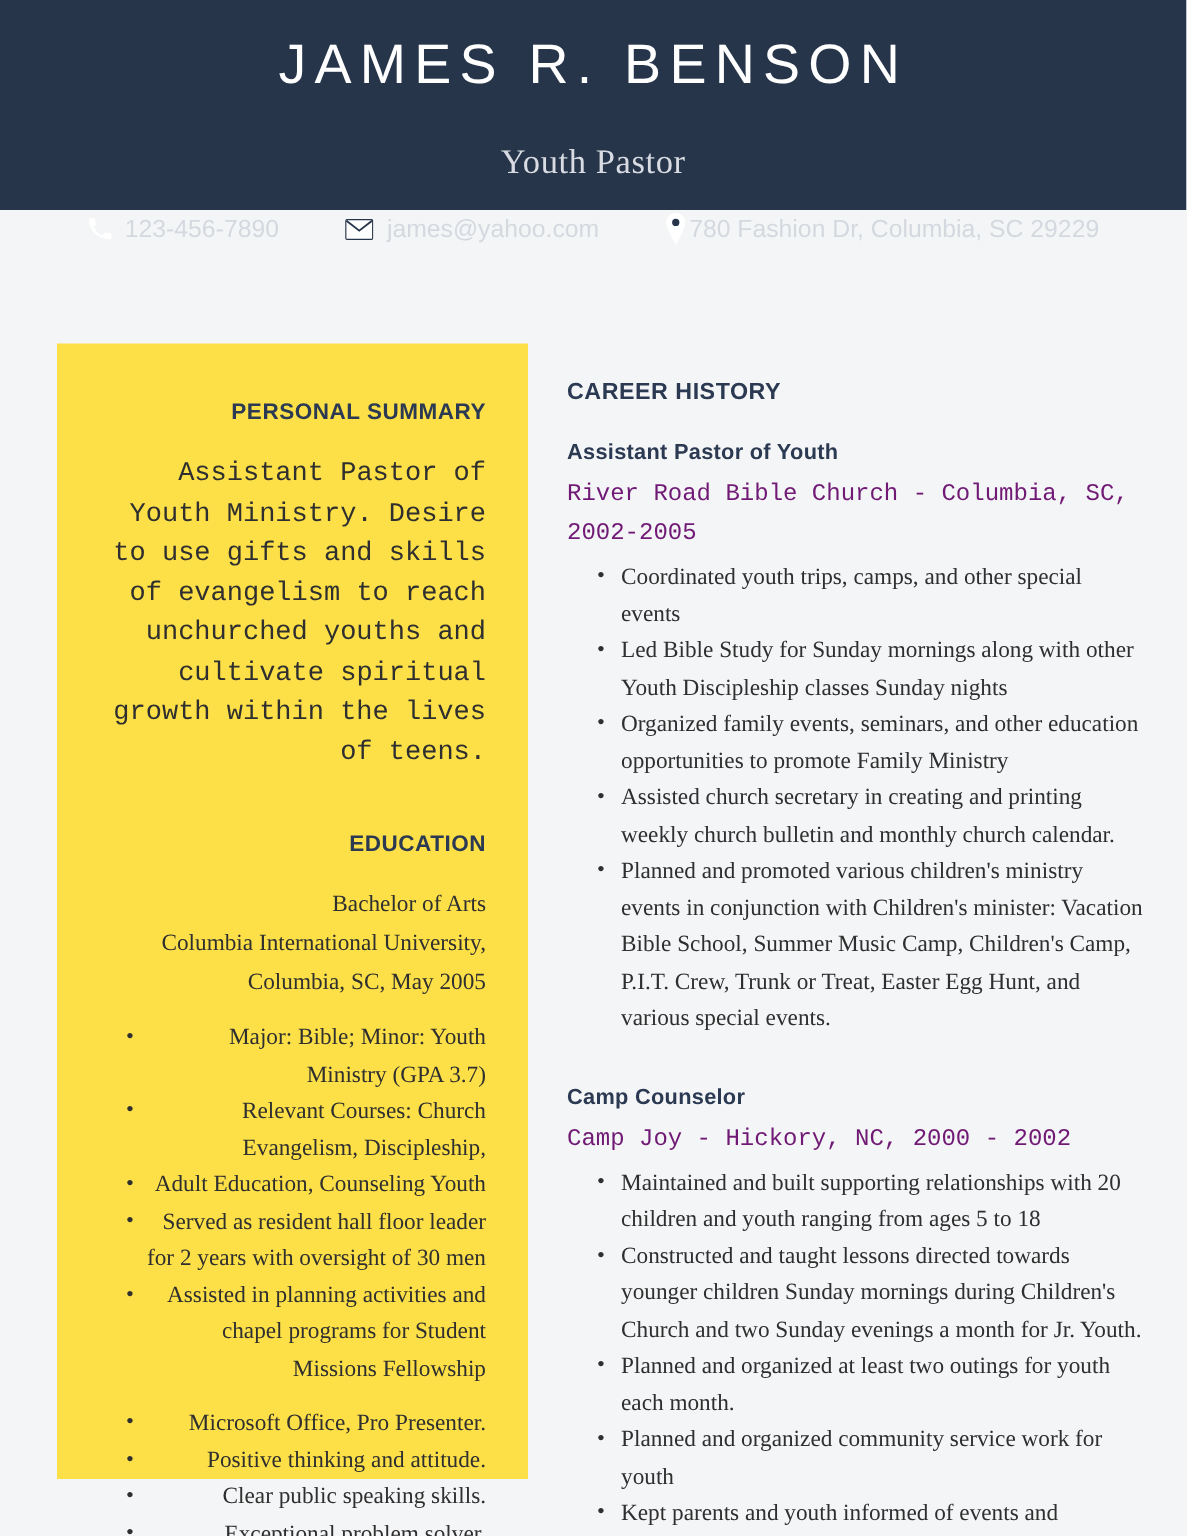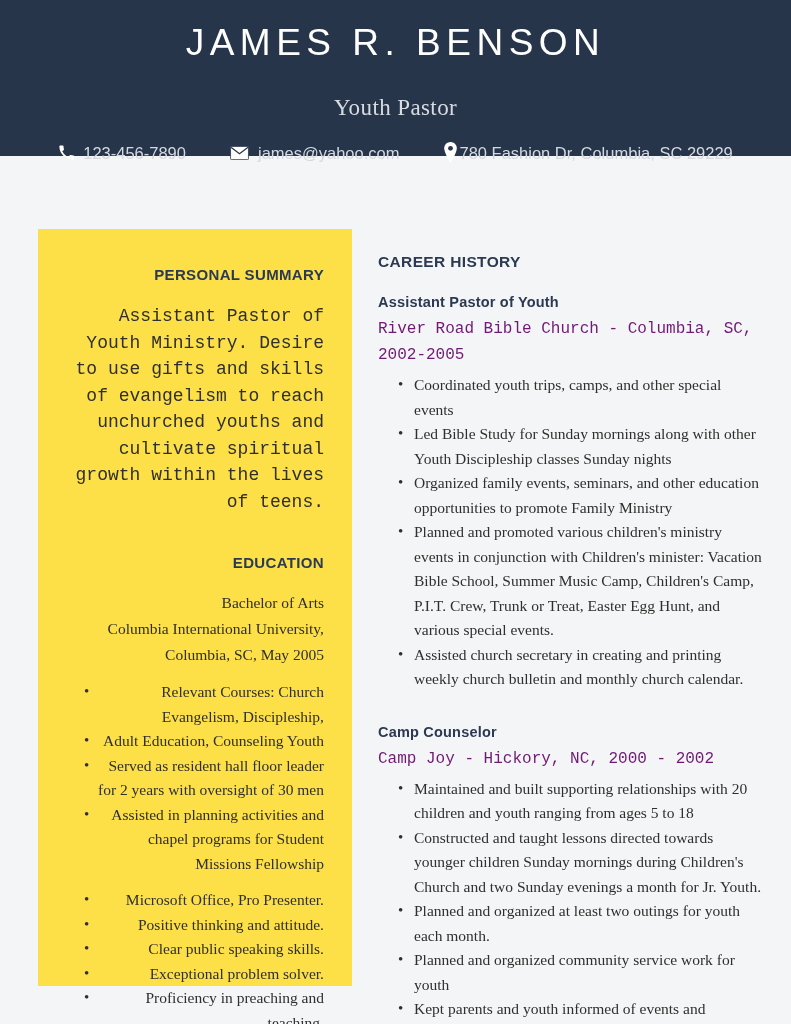--- a/index.html
+++ b/index.html
@@ -18,21 +18,21 @@
     width: 791px;
     height: 1024px;
     background: #f4f5f6;
   }
 
   
   .header {
     position: absolute;
     left: 0; top: 0;
     width: 791px;
-    height: 156px;
+    height: 140px;
     background: #27354b;
     box-sizing: border-box;
     padding-top: 20px;
   }
   .full-name {
     text-align: center;
     color: #ffffff;
     font-family: "Liberation Sans", sans-serif;
     font-size: 37px;
     font-weight: 400;
@@ -240,20 +240,21 @@
       <div class="sec-head">PERSONAL SUMMARY</div>
       <p class="body-text">Assistant Pastor of Youth Ministry. Desire to use gifts and skills of evangelism to reach unchurched youths and cultivate spiritual growth within the lives of teens.</p>
 
       <div class="sec-head spaced">EDUCATION</div>
       <div class="edu-lines">
         <div>Bachelor of Arts</div>
         <div>Columbia International University,</div>
         <div>Columbia, SC, May 2005</div>
       </div>
       <ul class="bullets pt">
+        <li>Major: Bible; Minor: Youth Ministry (GPA 3.7)</li>
         <li>Relevant Courses: Church Evangelism, Discipleship,</li>
         <li>Adult Education, Counseling Youth</li>
         <li>Served as resident hall floor leader for 2 years with oversight of 30 men</li>
         <li>Assisted in planning activities and chapel programs for Student Missions Fellowship</li>
       </ul>
 
       <ul class="bullets pt">
         <li>Microsoft Office, Pro Presenter.</li>
         <li>Positive thinking and attitude.</li>
         <li>Clear public speaking skills.</li>
@@ -268,22 +269,22 @@
 
       <div class="sec-head">CAREER HISTORY</div>
 
       <div class="job-block first">
         <div class="job-role">Assistant Pastor of Youth</div>
         <div class="job-meta">River Road Bible Church - Columbia, SC, 2002-2005</div>
         <ul class="bullets">
           <li>Coordinated youth trips, camps, and other special events</li>
           <li>Led Bible Study for Sunday mornings along with other Youth Discipleship classes Sunday nights</li>
           <li>Organized family events, seminars, and other education opportunities to promote Family Ministry</li>
+          <li>Assisted church secretary in creating and printing weekly church bulletin and monthly church calendar.</li>
           <li>Planned and promoted various children's ministry events in conjunction with Children's minister: Vacation Bible School, Summer Music Camp, Children's Camp, P.I.T. Crew, Trunk or Treat, Easter Egg Hunt, and various special events.</li>
-          <li>Assisted church secretary in creating and printing weekly church bulletin and monthly church calendar.</li>
         </ul>
       </div>
 
       <div class="job-block camp-gap">
         <div class="job-role">Camp Counselor</div>
         <div class="job-meta">Camp Joy - Hickory, NC, 2000 - 2002</div>
         <ul class="bullets">
           <li>Maintained and built supporting relationships with 20 children and youth ranging from ages 5 to 18</li>
           <li>Constructed and taught lessons directed towards younger children Sunday mornings during Children's Church and two Sunday evenings a month for Jr. Youth.</li>
           <li>Planned and organized at least two outings for youth each month.</li>

